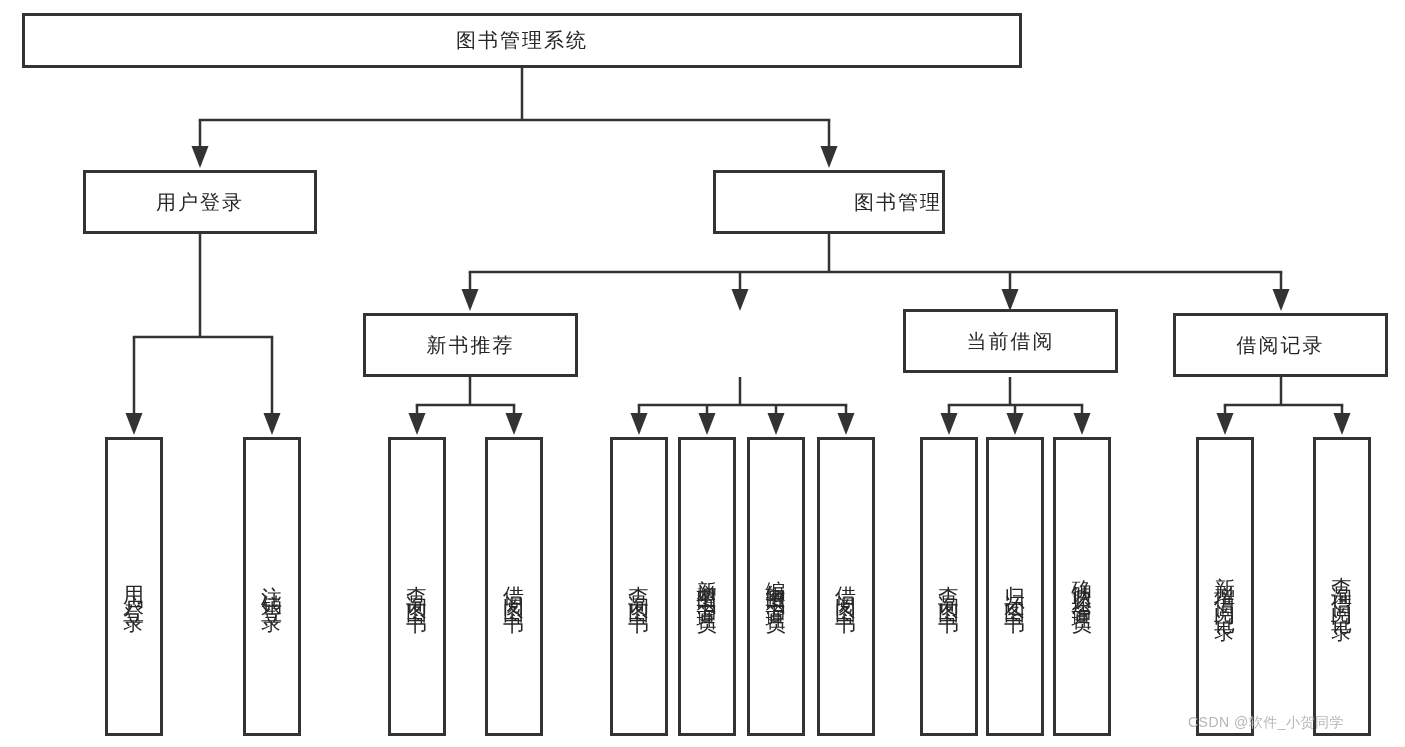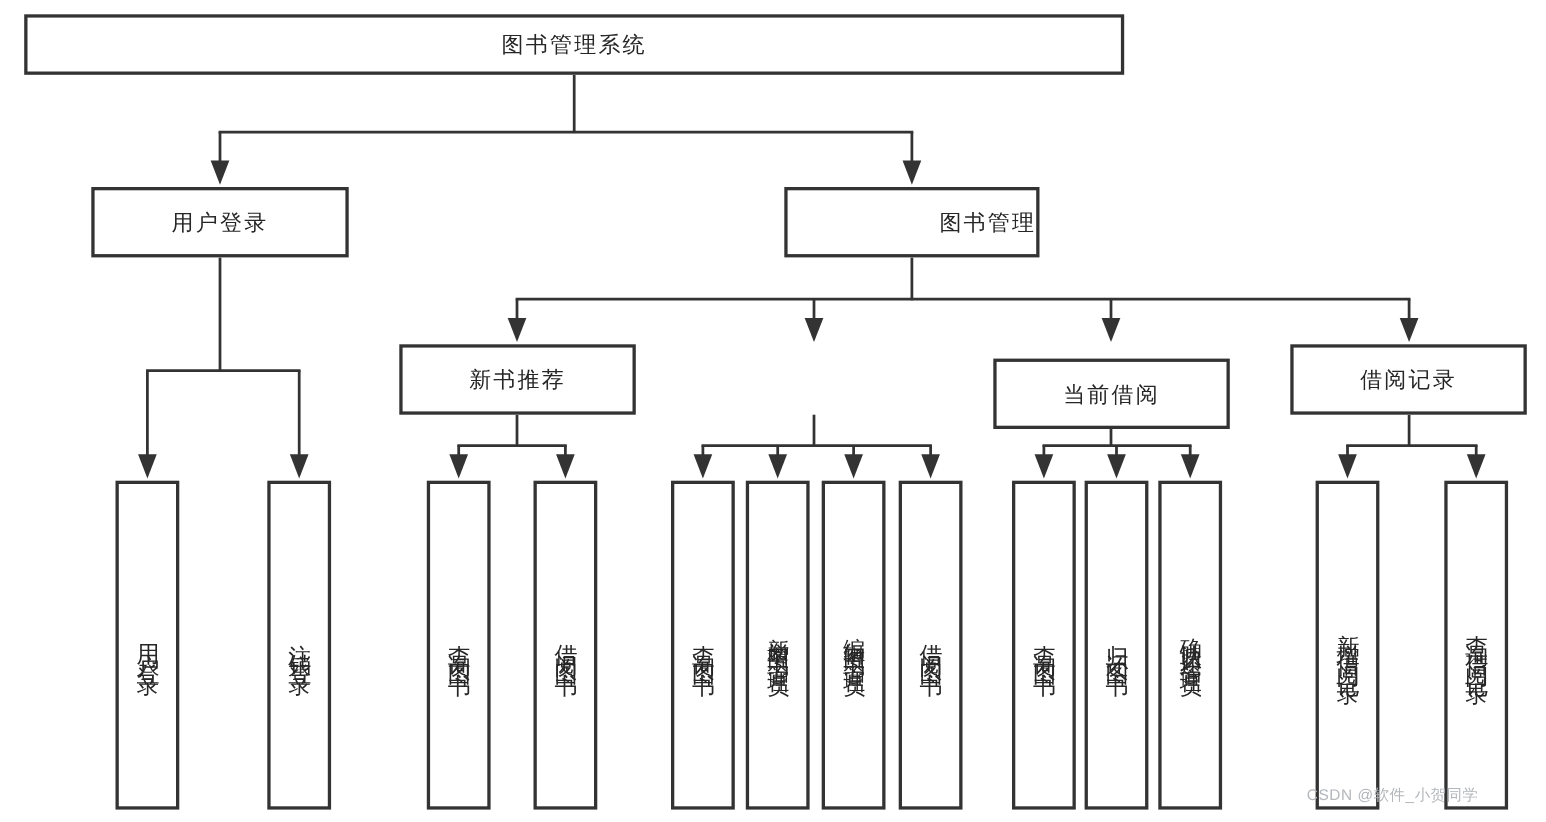--- a/index.html
+++ b/index.html
@@ -112,21 +112,21 @@
   <div class="node" style="left:83px;top:170px;width:234px;height:64px;">
     <span>用户登录</span>
   </div>
   <div class="node" style="left:713px;top:170px;width:232px;height:64px;justify-content:flex-end;">
     <span>图书管理</span>
   </div>
 
   <div class="node" style="left:363px;top:313px;width:215px;height:64px;">
     <span>新书推荐</span>
   </div>
-  <div class="node" style="left:903px;top:326px;width:215px;height:64px;">
+  <div class="node" style="left:903px;top:309px;width:215px;height:64px;">
     <span>当前借阅</span>
   </div>
   <div class="node" style="left:1173px;top:313px;width:215px;height:64px;">
     <span>借阅记录</span>
   </div>
 
   <div class="leaf" style="left:105px;">
     <span class="vtxt">用户登录</span>
   </div>
   <div class="leaf" style="left:243px;">

